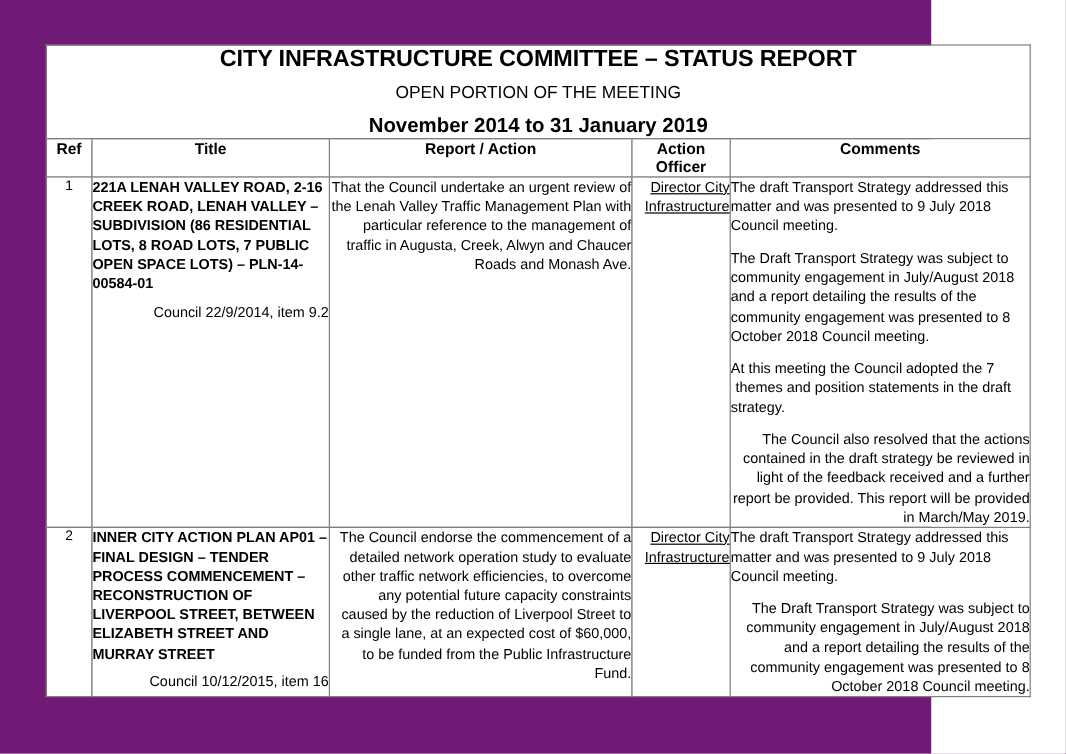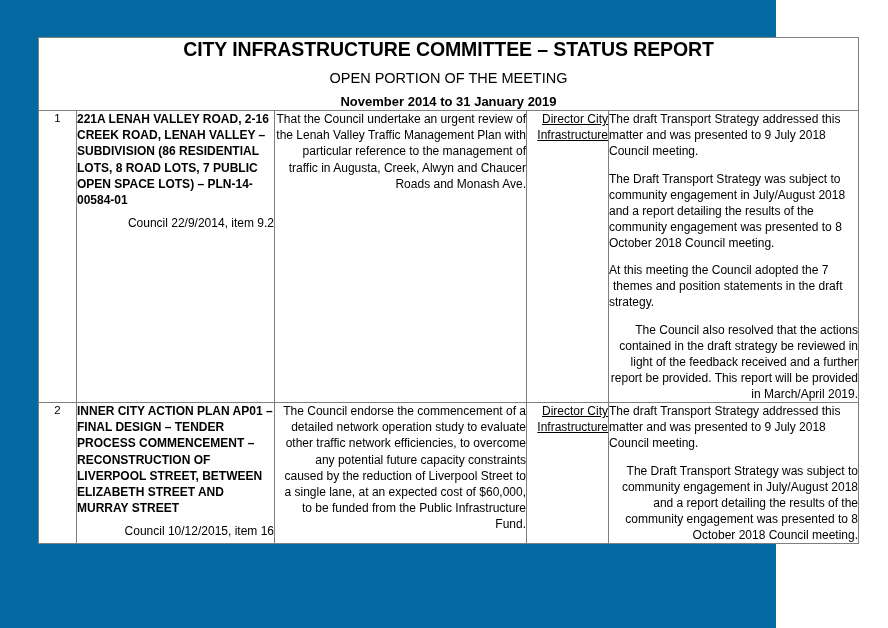--- a/index.html
+++ b/index.html
@@ -16,21 +16,21 @@
     color: #000000;
     -webkit-font-smoothing: antialiased;
   }
 
   .page {
     position: absolute;
     left: 0;
     top: 0;
     width: 776px;
     height: 628px;
-    background: #0369a1;
+    background: #701a75;
   }
 
   
   .report-table {
     position: absolute;
     left: 38px;
     top: 37px;
     width: 820px;
     border-collapse: collapse;
     table-layout: fixed;
@@ -55,21 +55,21 @@
     line-height: 1.22;
     margin: 0 0 7px 0;
   }
   .doc-subtitle {
     font-size: 14.5px;
     font-weight: normal;
     line-height: 1.25;
     margin: 0 0 7px 0;
   }
   .doc-daterange {
-    font-size: 13px;
+    font-size: 17px;
     font-weight: bold;
     line-height: 1.25;
     margin: 0;
   }
 
   
   .col-head {
     text-align: center;
     font-size: 13px;
     font-weight: bold;
@@ -142,38 +142,48 @@
 
     <tbody>
         <tr>
       <td class="title-cell" colspan="5">
         <div class="doc-title">CITY INFRASTRUCTURE COMMITTEE – STATUS REPORT</div>
         <div class="doc-subtitle">OPEN PORTION OF THE MEETING</div>
         <div class="doc-daterange">November 2014 to 31 January 2019</div>
       </td>
     </tr>
 
+    <tr>
+      <td class="col-head">Ref</td>
+      <td class="col-head">Title</td>
+      <td class="col-head">Report / Action</td>
+      <td class="col-head">
+        <span>Action</span><br>
+        <span>Officer</span>
+      </td>
+      <td class="col-head">Comments</td>
+    </tr>
 
     <tr>
       <td class="cell cell-ref">1</td>
       <td class="cell cell-title">
         <p class="title-main">221A LENAH VALLEY ROAD, 2-16 CREEK ROAD, LENAH VALLEY – SUBDIVISION (86 RESIDENTIAL LOTS, 8 ROAD LOTS, 7 PUBLIC OPEN SPACE LOTS) – PLN-14-00584-01</p>
         <p class="title-ref">Council 22/9/2014, item 9.2</p>
       </td>
       <td class="cell cell-report">
         <p>That the Council undertake an urgent review of the Lenah Valley Traffic Management Plan with particular reference to the management of traffic in Augusta, Creek, Alwyn and Chaucer Roads and Monash Ave.</p>
       </td>
       <td class="cell cell-officer">
         <p>Director City Infrastructure</p>
       </td>
       <td class="cell cell-comments">
         <p>The draft Transport Strategy addressed this matter and was presented to 9 July 2018 Council meeting.</p>
         <p>The Draft Transport Strategy was subject to community engagement in July/August 2018 and a report detailing the results of the community engagement was presented to 8 October 2018 Council meeting.</p>
         <p class="indent-hang"><span>At this meeting the Council adopted the 7</span><br><span class="sub">themes and position statements in the draft strategy.</span></p>
-        <p>The Council also resolved that the actions contained in the draft strategy be reviewed in light of the feedback received and a further report be provided.  This report will be provided in March/April 2019.</p>
+        <p>The Council also resolved that the actions contained in the draft strategy be reviewed in light of the feedback received and a further report be provided.  This report will be provided in March/May 2019.</p>
       </td>
     </tr>
 
     <tr>
       <td class="cell cell-ref">2</td>
       <td class="cell cell-title">
         <p class="title-main">INNER CITY ACTION PLAN AP01 – FINAL DESIGN – TENDER PROCESS COMMENCEMENT – RECONSTRUCTION OF LIVERPOOL STREET, BETWEEN ELIZABETH STREET AND MURRAY STREET</p>
         <p class="title-ref">Council 10/12/2015, item 16</p>
       </td>
       <td class="cell cell-report">

